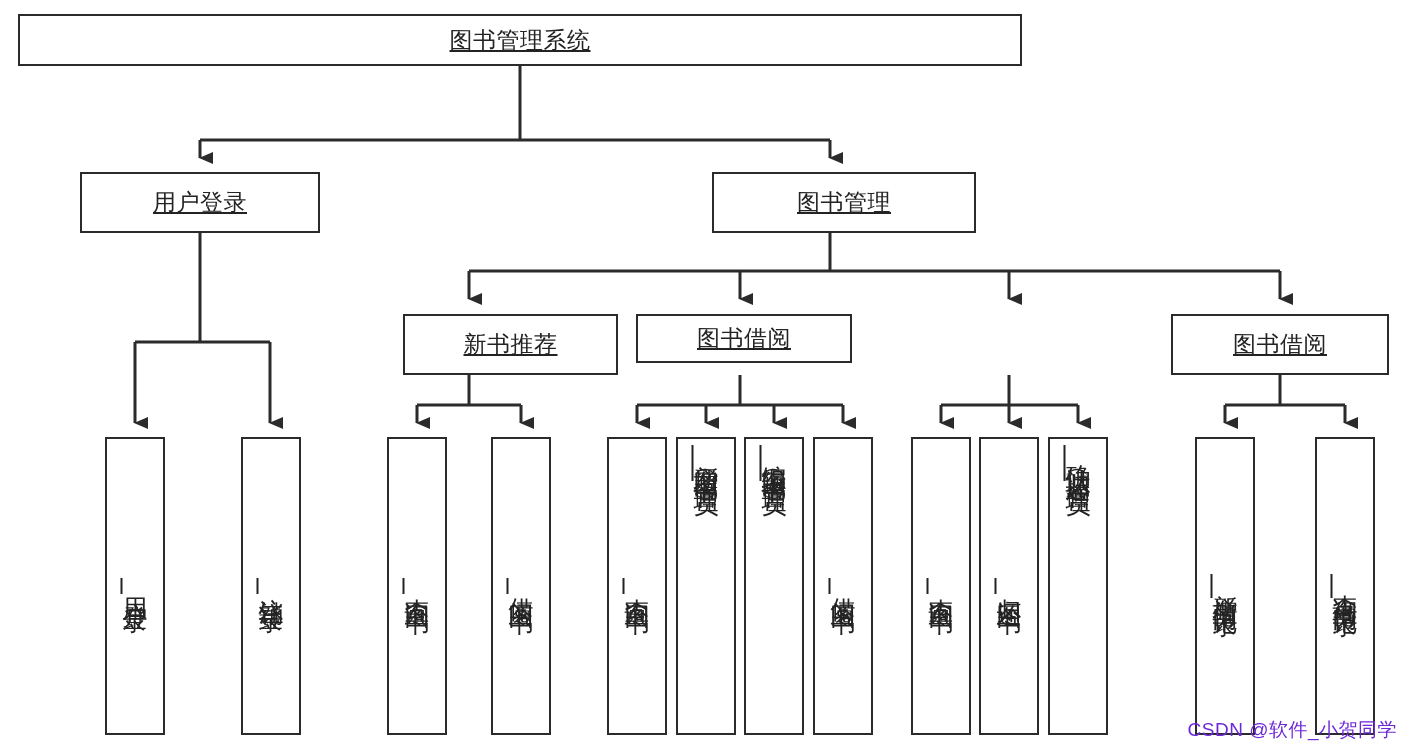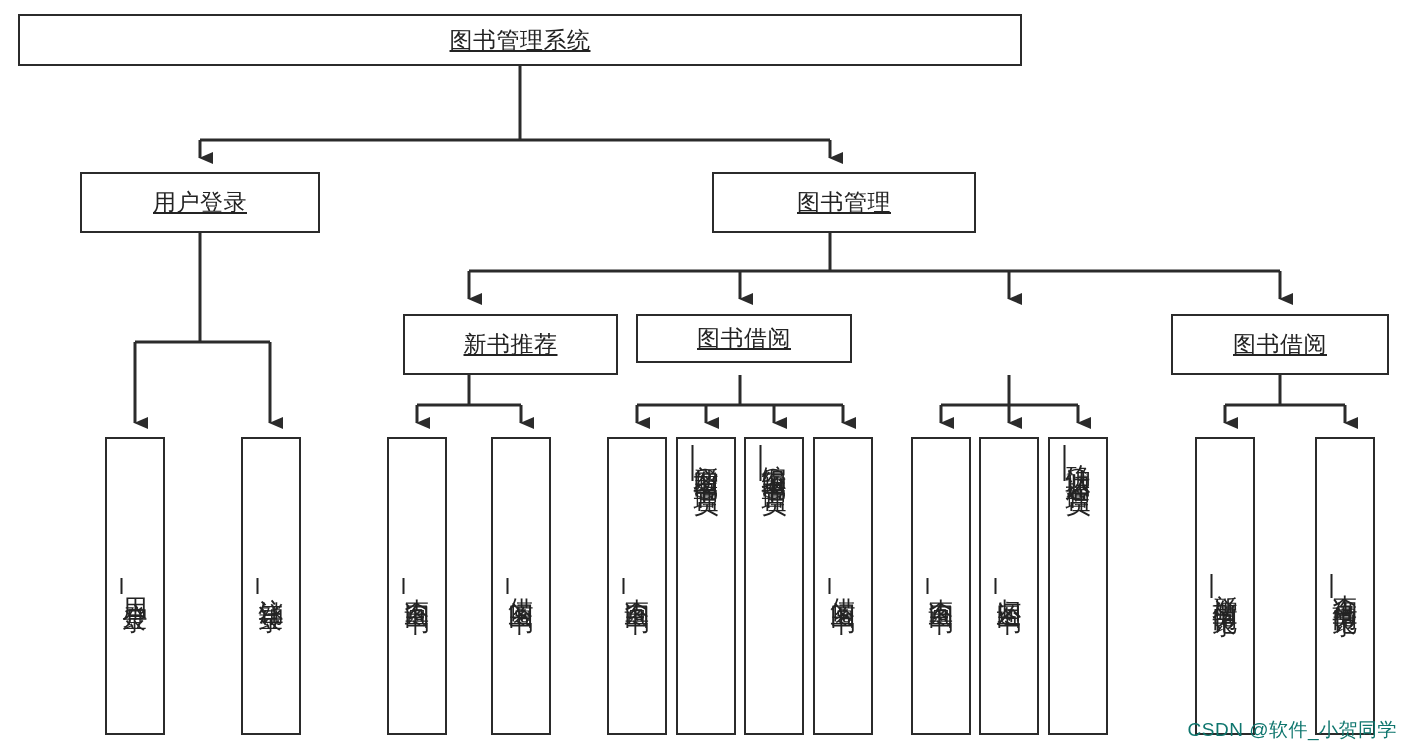--- a/index.html
+++ b/index.html
@@ -68,21 +68,21 @@
   }
   .node.v.centered {
     align-items: center;
     padding-top: 0;
   }
   .watermark {
     position: absolute;
     right: 8px;
     bottom: 4px;
     font-size: 19px;
-    color: #0f766e;
+    color: #6d28d9;
     white-space: nowrap;
     z-index: 3;
     letter-spacing: 0.5px;
   }
 </style>
 </head>
 <body>
 
 <div id="canvas">
 

